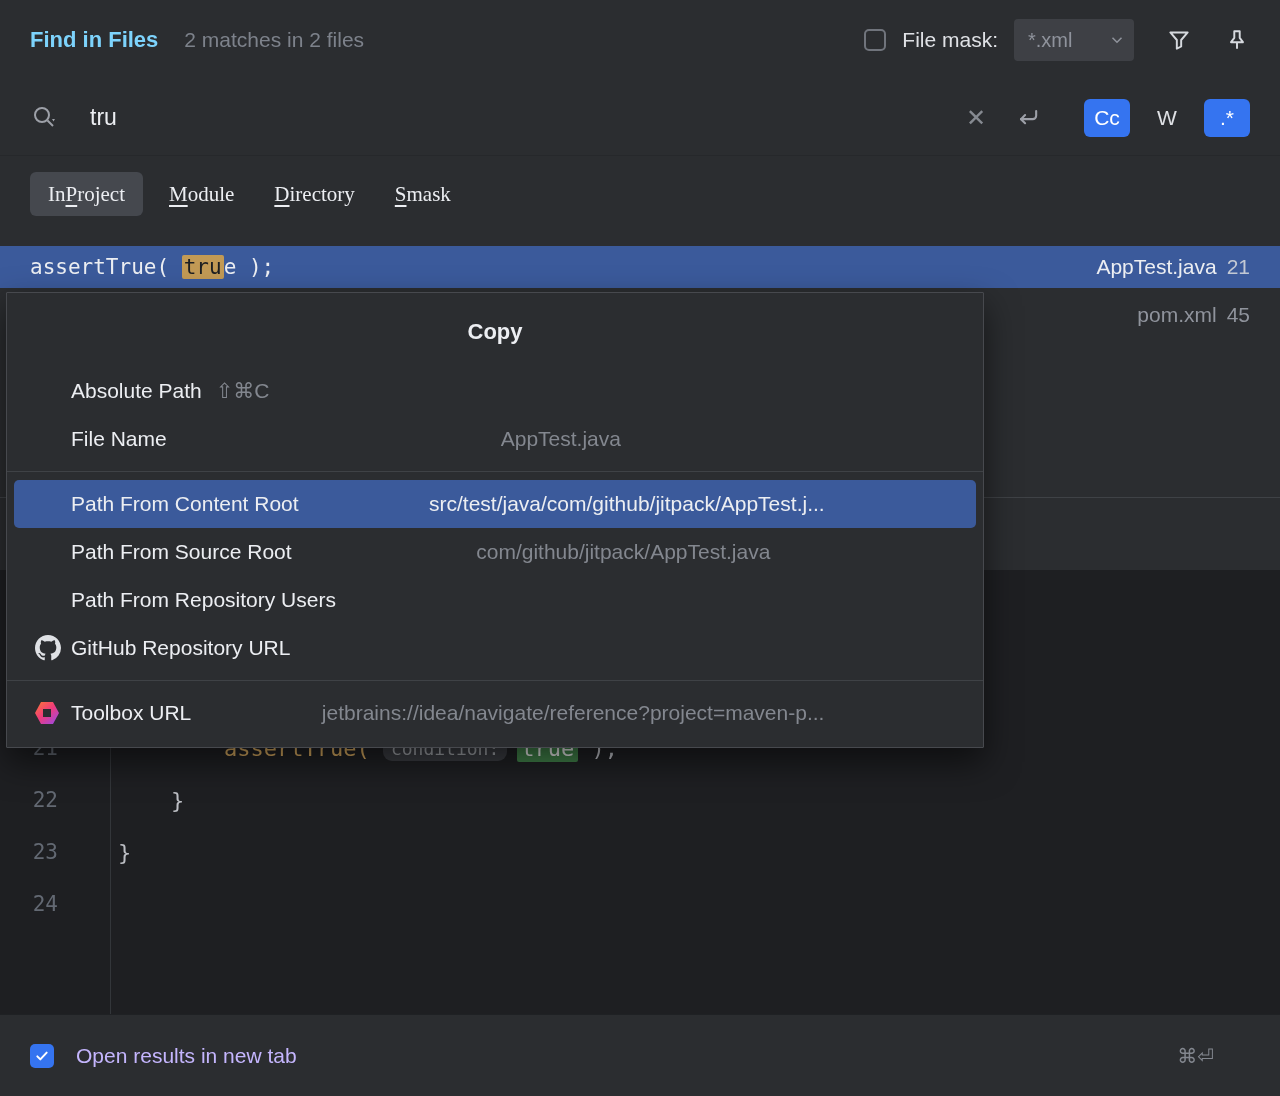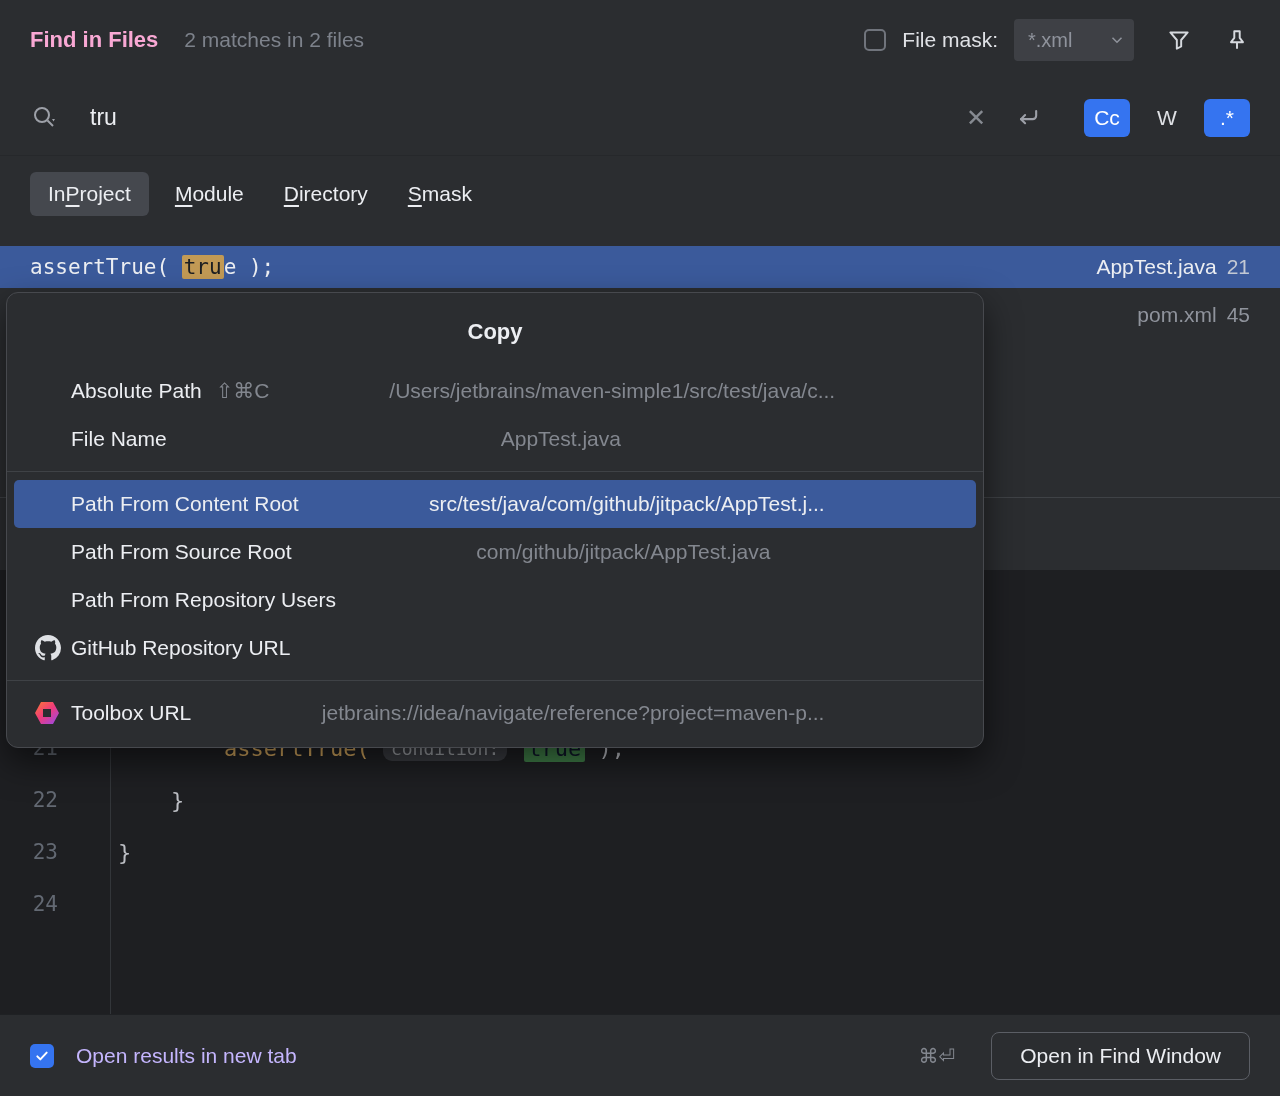--- a/index.html
+++ b/index.html
@@ -2,21 +2,21 @@
 <html><head>
 <meta charset="utf-8">
 <style>
   html,body{margin:0;padding:0;background:#1e1f22;}
   #app{position:relative;width:1280px;height:1096px;background:#2b2d30;overflow:hidden;
        font-family:"Liberation Sans",sans-serif;color:#dfe1e5;}
   .mono{font-family:"DejaVu Sans Mono",monospace;}
 
   
   .titlebar{position:absolute;top:0;left:0;right:0;height:80px;display:flex;align-items:center;padding:0 30px;box-sizing:border-box;}
-  .tb-title{font-size:22px;font-weight:bold;color:#f9a8d4;white-space:nowrap;}
+  .tb-title{font-size:22px;font-weight:bold;color:#7dd3fc;white-space:nowrap;}
   .tb-summary{font-size:21px;color:#7d828b;margin-left:26px;white-space:nowrap;}
   .spacer{flex:1;}
   .cb-empty{width:22px;height:22px;border:2px solid #70747c;border-radius:5px;box-sizing:border-box;cursor:pointer;}
   .tb-masklabel{font-size:21px;margin-left:16px;margin-right:16px;}
   .combo{width:120px;height:42px;background:#3e4045;border-radius:4px;display:flex;align-items:center;cursor:pointer;}
   .combo-val{flex:1;padding-left:14px;font-size:20px;color:#8f939c;}
   .combo-arrow{width:34px;display:flex;justify-content:center;}
   .tb-icon{margin-left:32px;display:flex;align-items:center;cursor:pointer;}
 
   
@@ -25,21 +25,21 @@
   .search-ico{display:flex;align-items:flex-end;}
   .query{font-size:23px;color:#eceef2;margin-left:30px;}
   .sr-icon{display:flex;align-items:center;cursor:pointer;}
   .chip{min-width:46px;height:38px;border-radius:6px;display:flex;align-items:center;justify-content:center;
         font-size:21px;cursor:pointer;padding:0 6px;box-sizing:border-box;}
   .chip.on{background:#3574f0;color:#fff;}
   .chip.off{background:transparent;color:#dfe1e5;}
   .clear-x{font-size:24px;color:#868a91;cursor:pointer;line-height:1;}
 
   
-  .scoperow{position:absolute;top:156px;left:0;right:0;height:76px;display:flex;align-items:center;padding:0 30px;box-sizing:border-box;}
+  .scoperow{position:absolute;top:156px;left:0;right:0;height:76px;display:flex;align-items:center;padding:0 30px;box-sizing:border-box;font-family:Liberation Serif, serif;}
   .scope{font-size:21px;color:#eceef2;margin-right:40px;cursor:pointer;white-space:nowrap;}
   .scope.sel{background:#45484e;border-radius:6px;height:44px;display:flex;align-items:center;padding:0 18px;margin-right:26px;}
   .mn{text-decoration:underline;text-underline-offset:4px;}
 
   
   .res-row1{position:absolute;top:246px;left:0;right:0;height:42px;background:#3b5a9b;display:flex;align-items:center;
             padding:16px 30px;box-sizing:border-box;cursor:pointer;}
   .res-code{font-size:21px;color:#eceef2;white-space:pre;}
   .res-match{background:#c29a55;color:#1d1f22;border-radius:2px;padding:0 2px;}
   .res-right{margin-left:auto;display:flex;align-items:baseline;gap:10px;}
@@ -52,25 +52,25 @@
   .panel-divider{position:absolute;top:497px;left:0;right:0;height:1px;background:#3f4246;}
 
   
   .editor{position:absolute;top:570px;left:0;right:0;height:444px;background:#1e1f22;}
   .gutter-line{position:absolute;left:110px;top:0;bottom:0;width:1px;background:#33363a;}
   .ed-row{position:absolute;left:0;right:0;height:52px;display:flex;align-items:center;}
   .ed-num{position:absolute;left:0;width:58px;text-align:right;font-size:21px;color:#636973;}
   .ed-code{position:absolute;left:118px;font-size:22px;color:#bcbec4;white-space:pre;display:flex;align-items:center;}
   .tok-method{color:#d5a85f;}
   .tok-hint{background:#393b40;color:#9da0a5;font-size:18px;border-radius:9px;padding:2px 8px;margin-right:10px;}
-  .tok-truematch{background:#3f7d47;color:#0f172a;padding:1px 4px;border-radius:2px;margin-left:7px;}
+  .tok-truematch{background:#3f7d47;color:#e5e5e5;padding:1px 4px;border-radius:2px;}
 
   
   .popup{position:absolute;left:6px;top:292px;width:978px;height:456px;background:#2b2d30;border:1px solid #47494e;
-         border-radius:12px;box-shadow:0 14px 34px rgba(0,0,0,.55);z-index:10;box-sizing:border-box;padding-top:4px;}
+         border-radius:1px;box-shadow:0 14px 34px rgba(0,0,0,.55);z-index:10;box-sizing:border-box;padding-top:4px;}
   .pp-title{height:70px;display:flex;align-items:center;justify-content:center;font-size:22px;font-weight:bold;color:#eceef2;}
   .pp-row{height:48px;display:flex;align-items:center;padding:0 28px;cursor:pointer;}
   .pp-row.sel{background:#3b5a9b;margin:0 7px;padding:0 21px;border-radius:5px;}
   .pp-icon{width:36px;flex:none;display:flex;align-items:center;}
   .pp-label{font-size:21px;color:#eceef2;white-space:nowrap;}
   .pp-short{font-size:21px;color:#83878f;margin-left:14px;white-space:nowrap;}
   .pp-value{flex:1;text-align:center;font-size:21px;color:#83878f;padding:0 12px;white-space:nowrap;overflow:hidden;}
   .pp-row.sel .pp-value{color:#eceef2;}
   .pp-sep{height:1px;background:#3f4246;margin:8px 0;}
   .toolbox-logo{width:24px;height:24px;background:linear-gradient(140deg,#ff7a2f 0%,#ef3b7b 48%,#8e4bf5 100%);
@@ -186,21 +186,20 @@
     </div>
   </div>
 
   <div class="popup">
     <div class="pp-title">Copy</div>
 
     <div class="pp-row">
       <span class="pp-icon"></span>
       <span class="pp-label">Absolute Path</span>
       <span class="pp-short">⇧⌘C</span>
-      <span class="pp-value">/Users/jetbrains/maven-simple1/src/test/java/c...</span>
     </div>
 
     <div class="pp-row">
       <span class="pp-icon"></span>
       <span class="pp-label">File Name</span>
       <span class="pp-value">AppTest.java</span>
     </div>
 
     <div class="pp-sep"></div>
 
@@ -243,16 +242,15 @@
 
   <div class="footer">
     <span class="cb-checked">
       <svg width="16" height="16" viewBox="0 0 24 24" fill="none" stroke="#fff" stroke-width="3" stroke-linecap="round" stroke-linejoin="round">
           <path d="M5 12.5l4.5 4.5L19 7"></path>
         </svg>
     </span>
     <span class="ft-label">Open results in new tab</span>
     <span class="spacer"></span>
     <span class="ft-short">⌘⏎</span>
-    <button class="ft-btn">Open in Find Window</button>
   </div>
 
 </div>
 
 </body></html>

